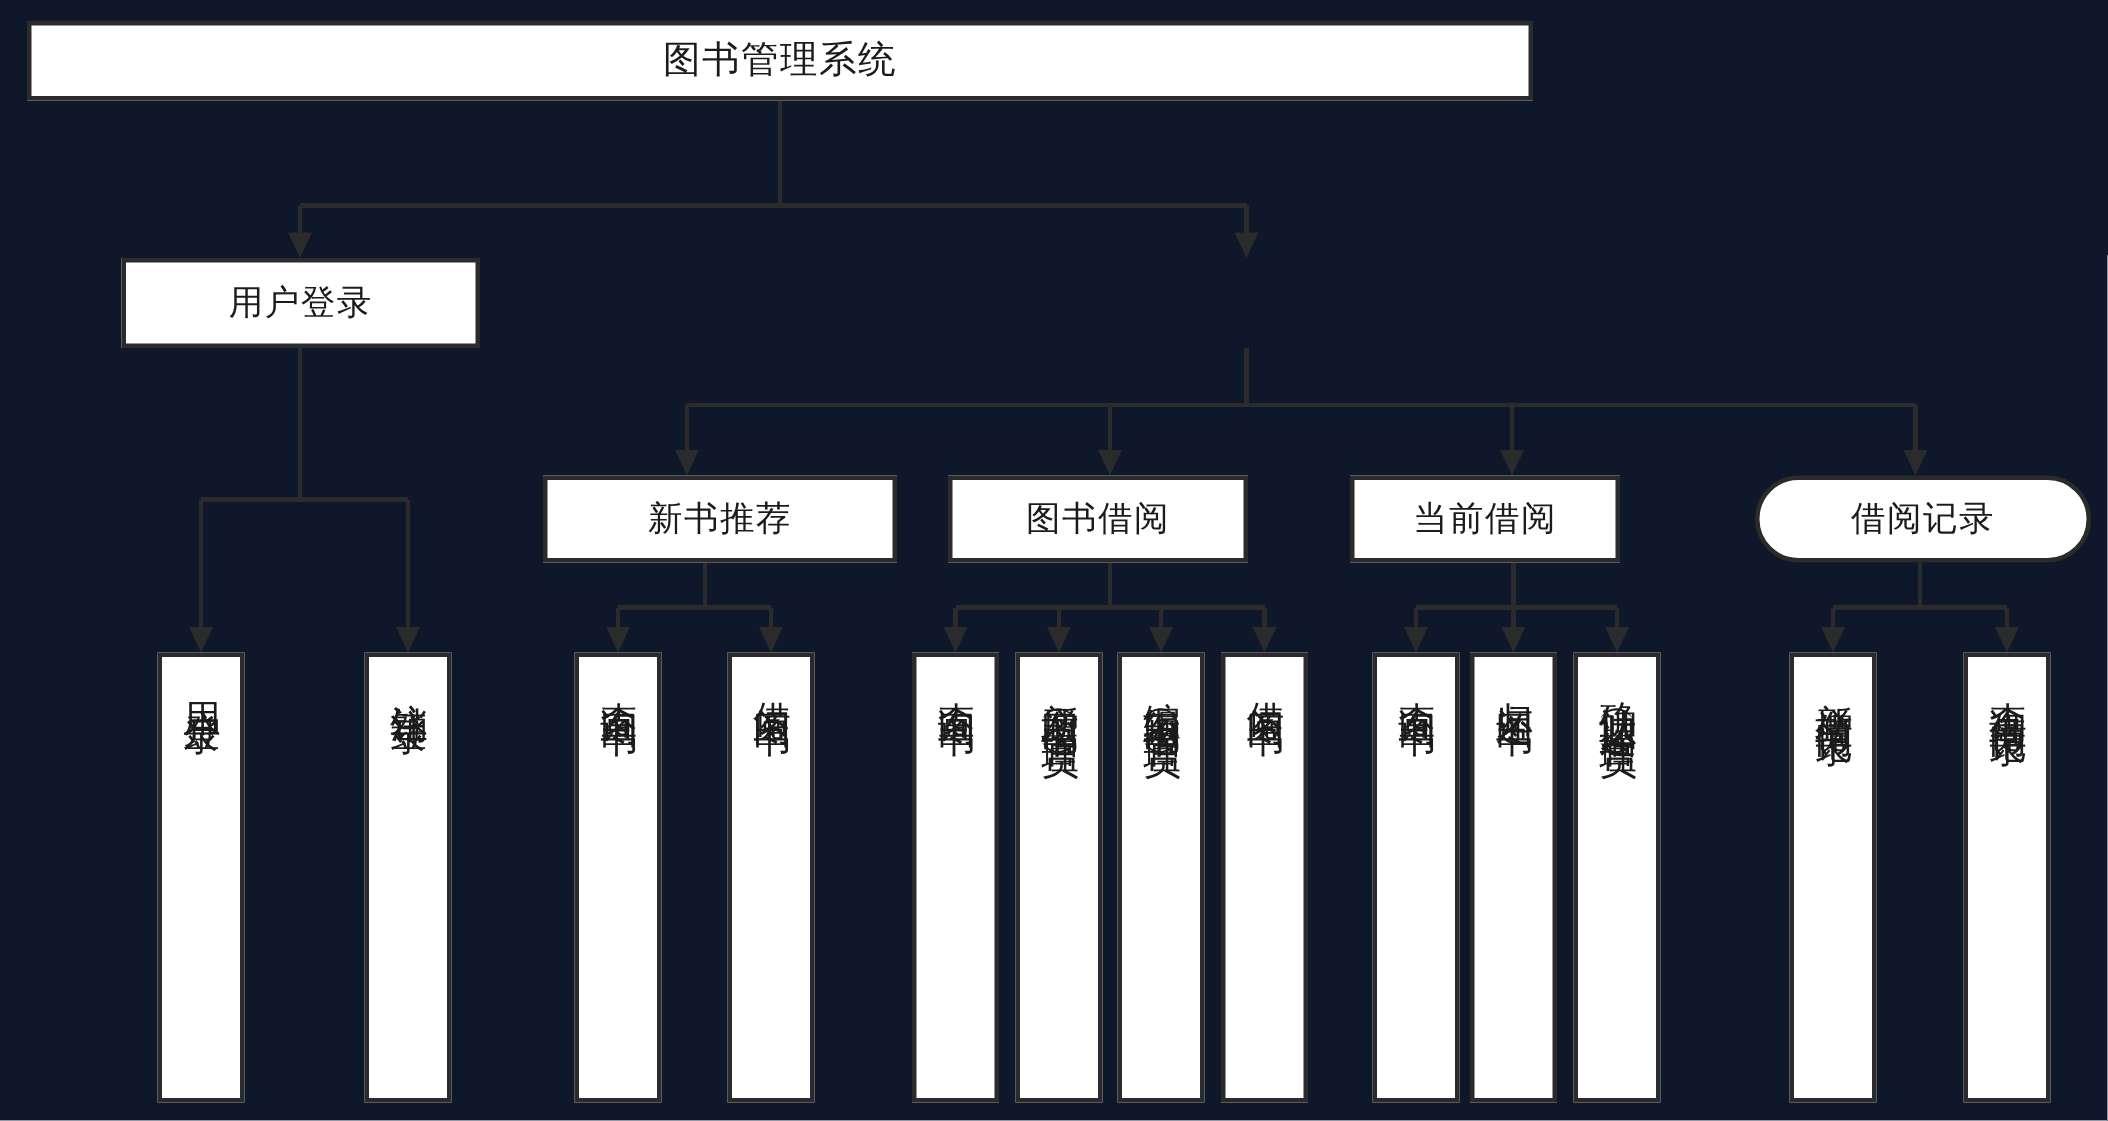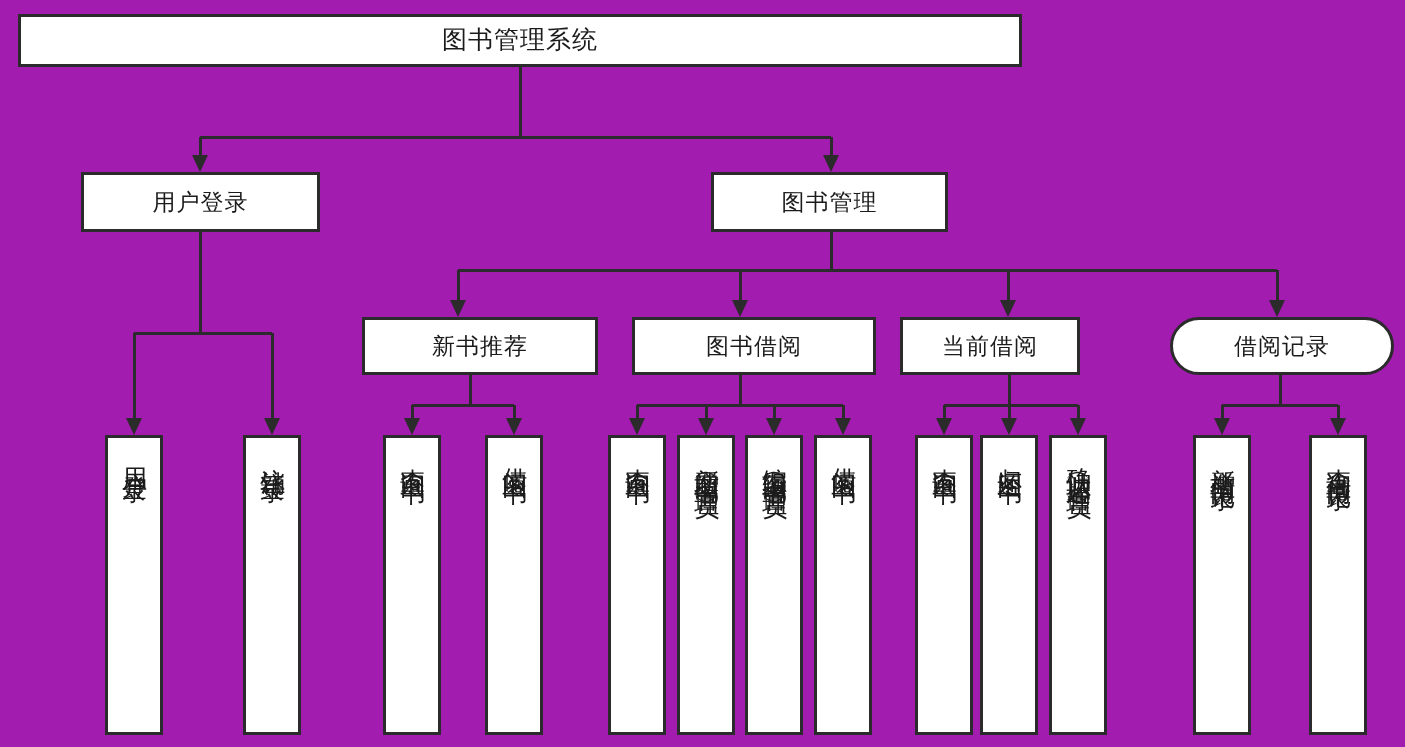--- a/index.html
+++ b/index.html
@@ -6,21 +6,21 @@
   html,body{margin:0;padding:0;background:#ffffff;}
   body{
     font-family:"DejaVu Sans","Liberation Sans",sans-serif;
     color:#1b1b1b;
     -webkit-font-smoothing:antialiased;
   }
   #diagram-canvas{
     position:relative;
     width:1405px;
     height:747px;
-    background:#a21caf;
+    background:#0f172a;
     overflow:hidden;
   }
   
   #connector-layer{
     position:absolute;
     left:0;top:0;
     width:1405px;
     height:747px;
     pointer-events:none;
   }
@@ -151,28 +151,25 @@
     <polygon points="1330,418 1346,418 1338,435"></polygon>
   </svg>
 
   <div class="node node-root" style="left:18px;top:14px;width:1004px;height:53px;">
     <span class="label">图书管理系统</span>
   </div>
 
   <div class="node node-h" style="left:81px;top:172px;width:239px;height:60px;">
     <span class="label">用户登录</span>
   </div>
-  <div class="node node-h" style="left:711px;top:172px;width:237px;height:60px;">
-    <span class="label">图书管理</span>
-  </div>
 
   <div class="node node-h" style="left:362px;top:317px;width:236px;height:58px;">
     <span class="label">新书推荐</span>
   </div>
-  <div class="node node-h" style="left:632px;top:317px;width:244px;height:58px;">
+  <div class="node node-h" style="left:632px;top:317px;width:200px;height:58px;">
     <span class="label">图书借阅</span>
   </div>
   <div class="node node-h" style="left:900px;top:317px;width:180px;height:58px;">
     <span class="label">当前借阅</span>
   </div>
   <div class="node node-h" style="left:1170px;top:317px;width:224px;height:58px;border-radius:29px;">
     <span class="label">借阅记录</span>
   </div>
 
   <div class="node node-leaf" style="left:105px;top:435px;width:58px;height:300px;">

